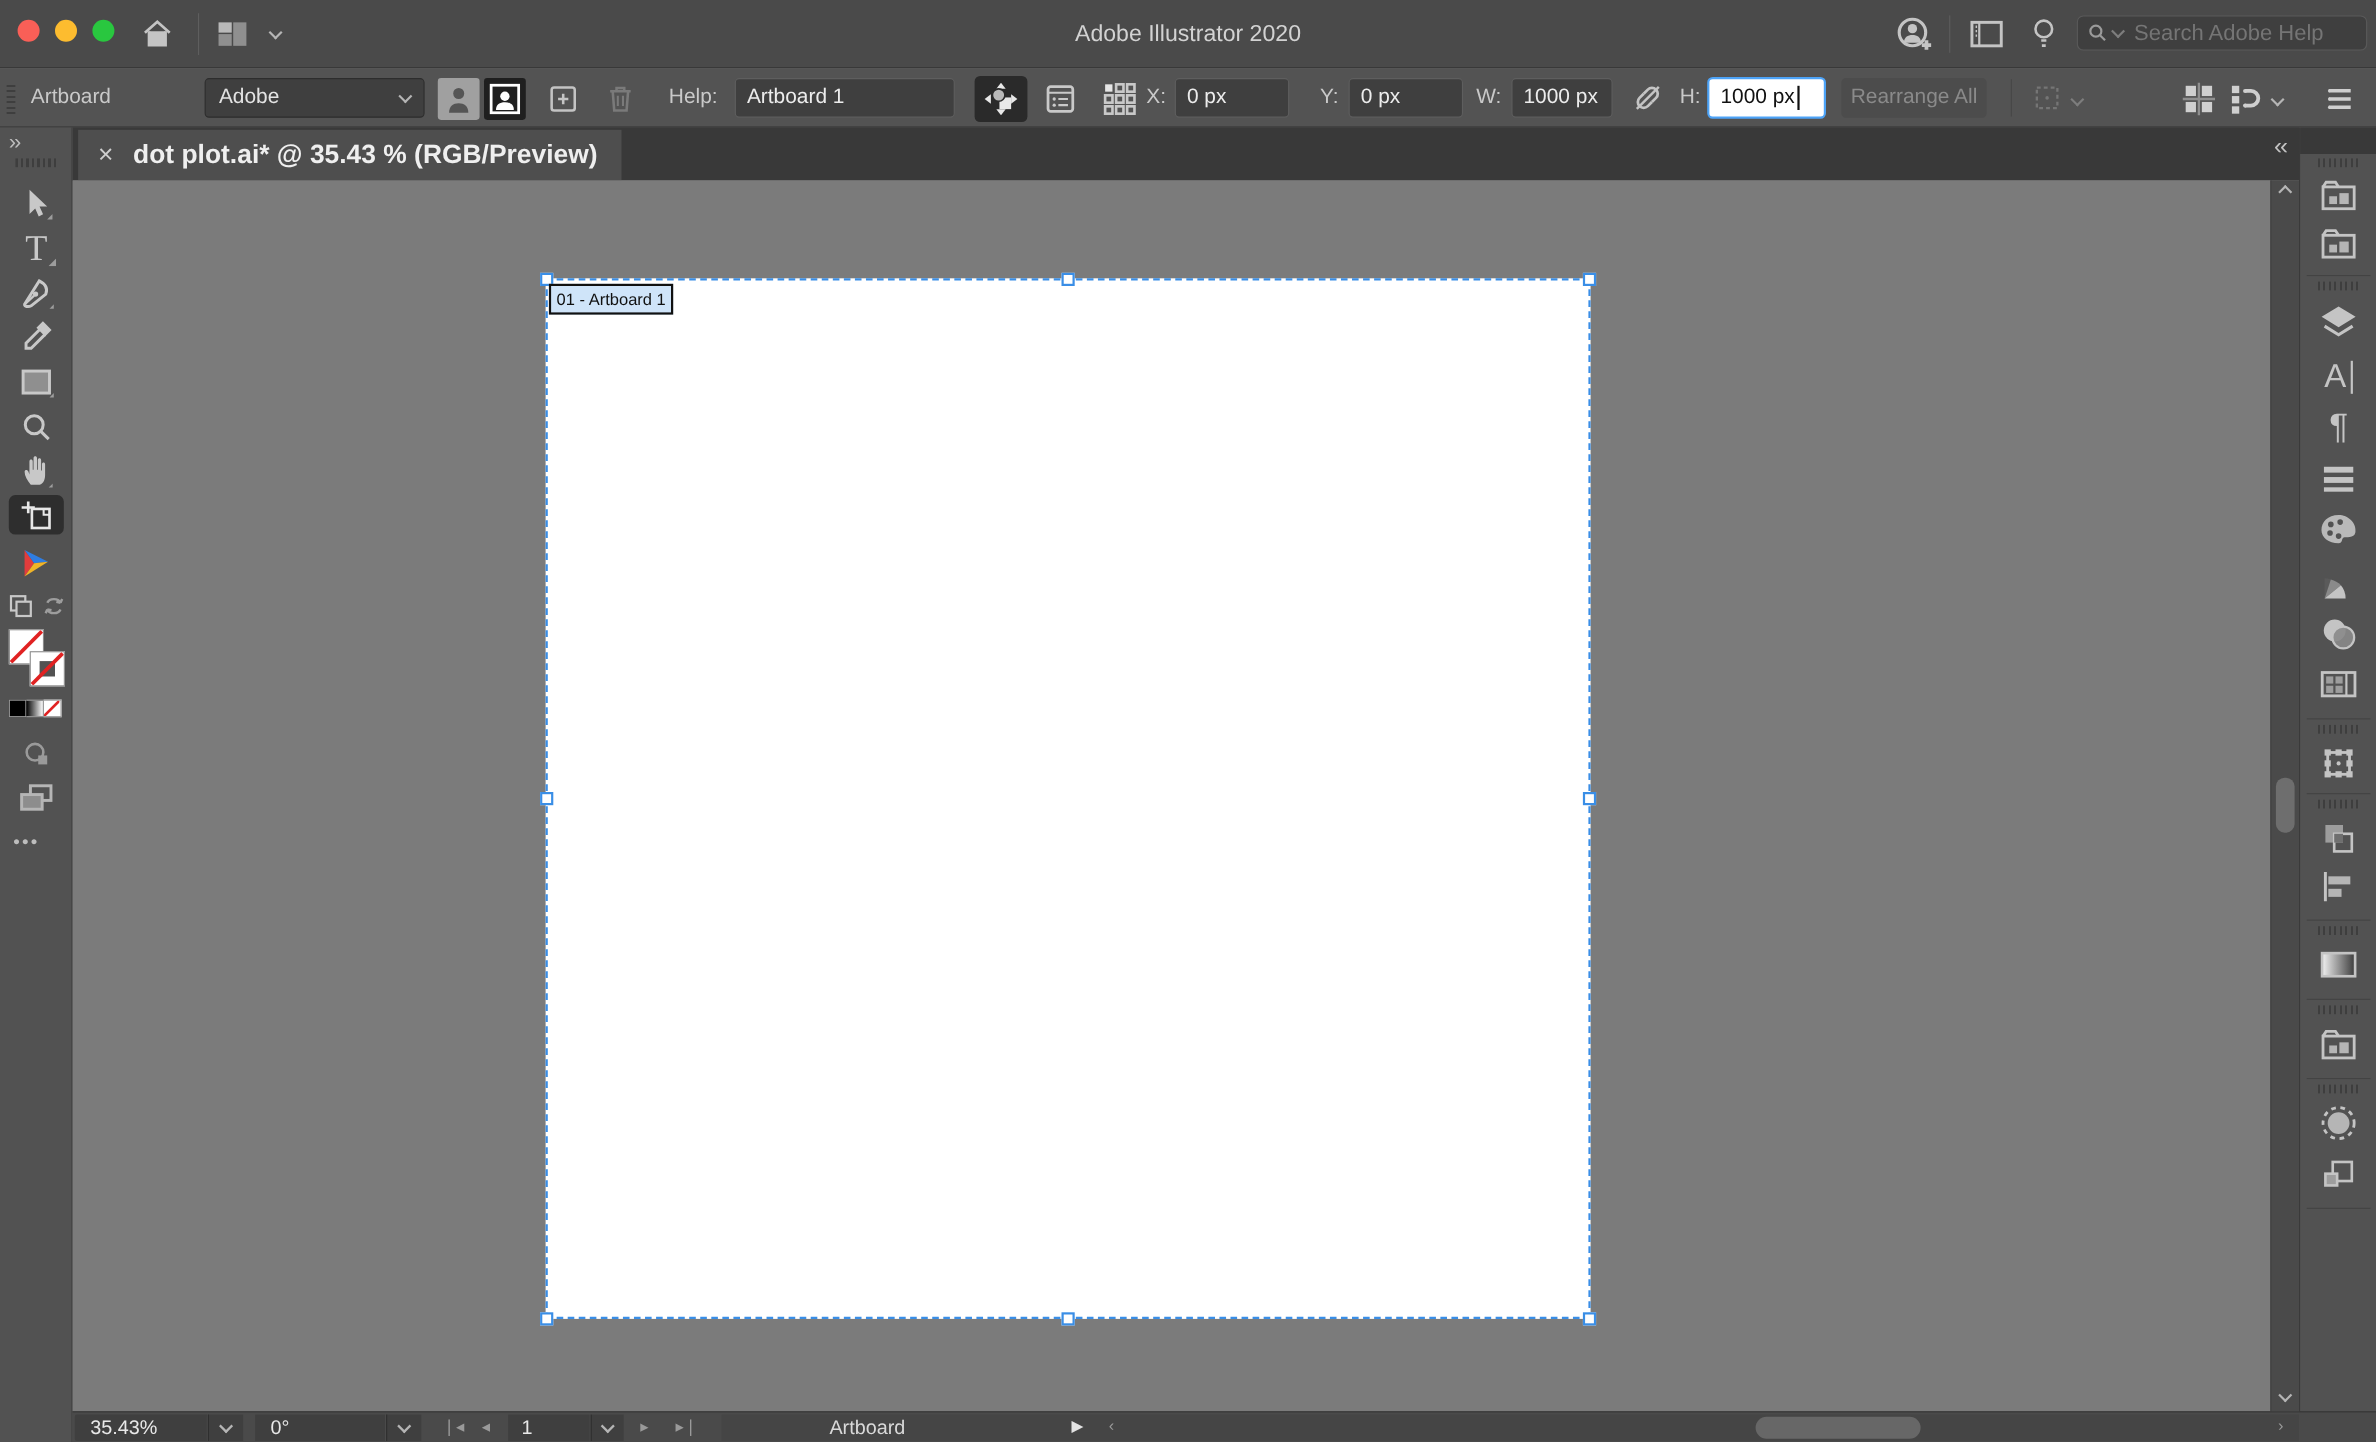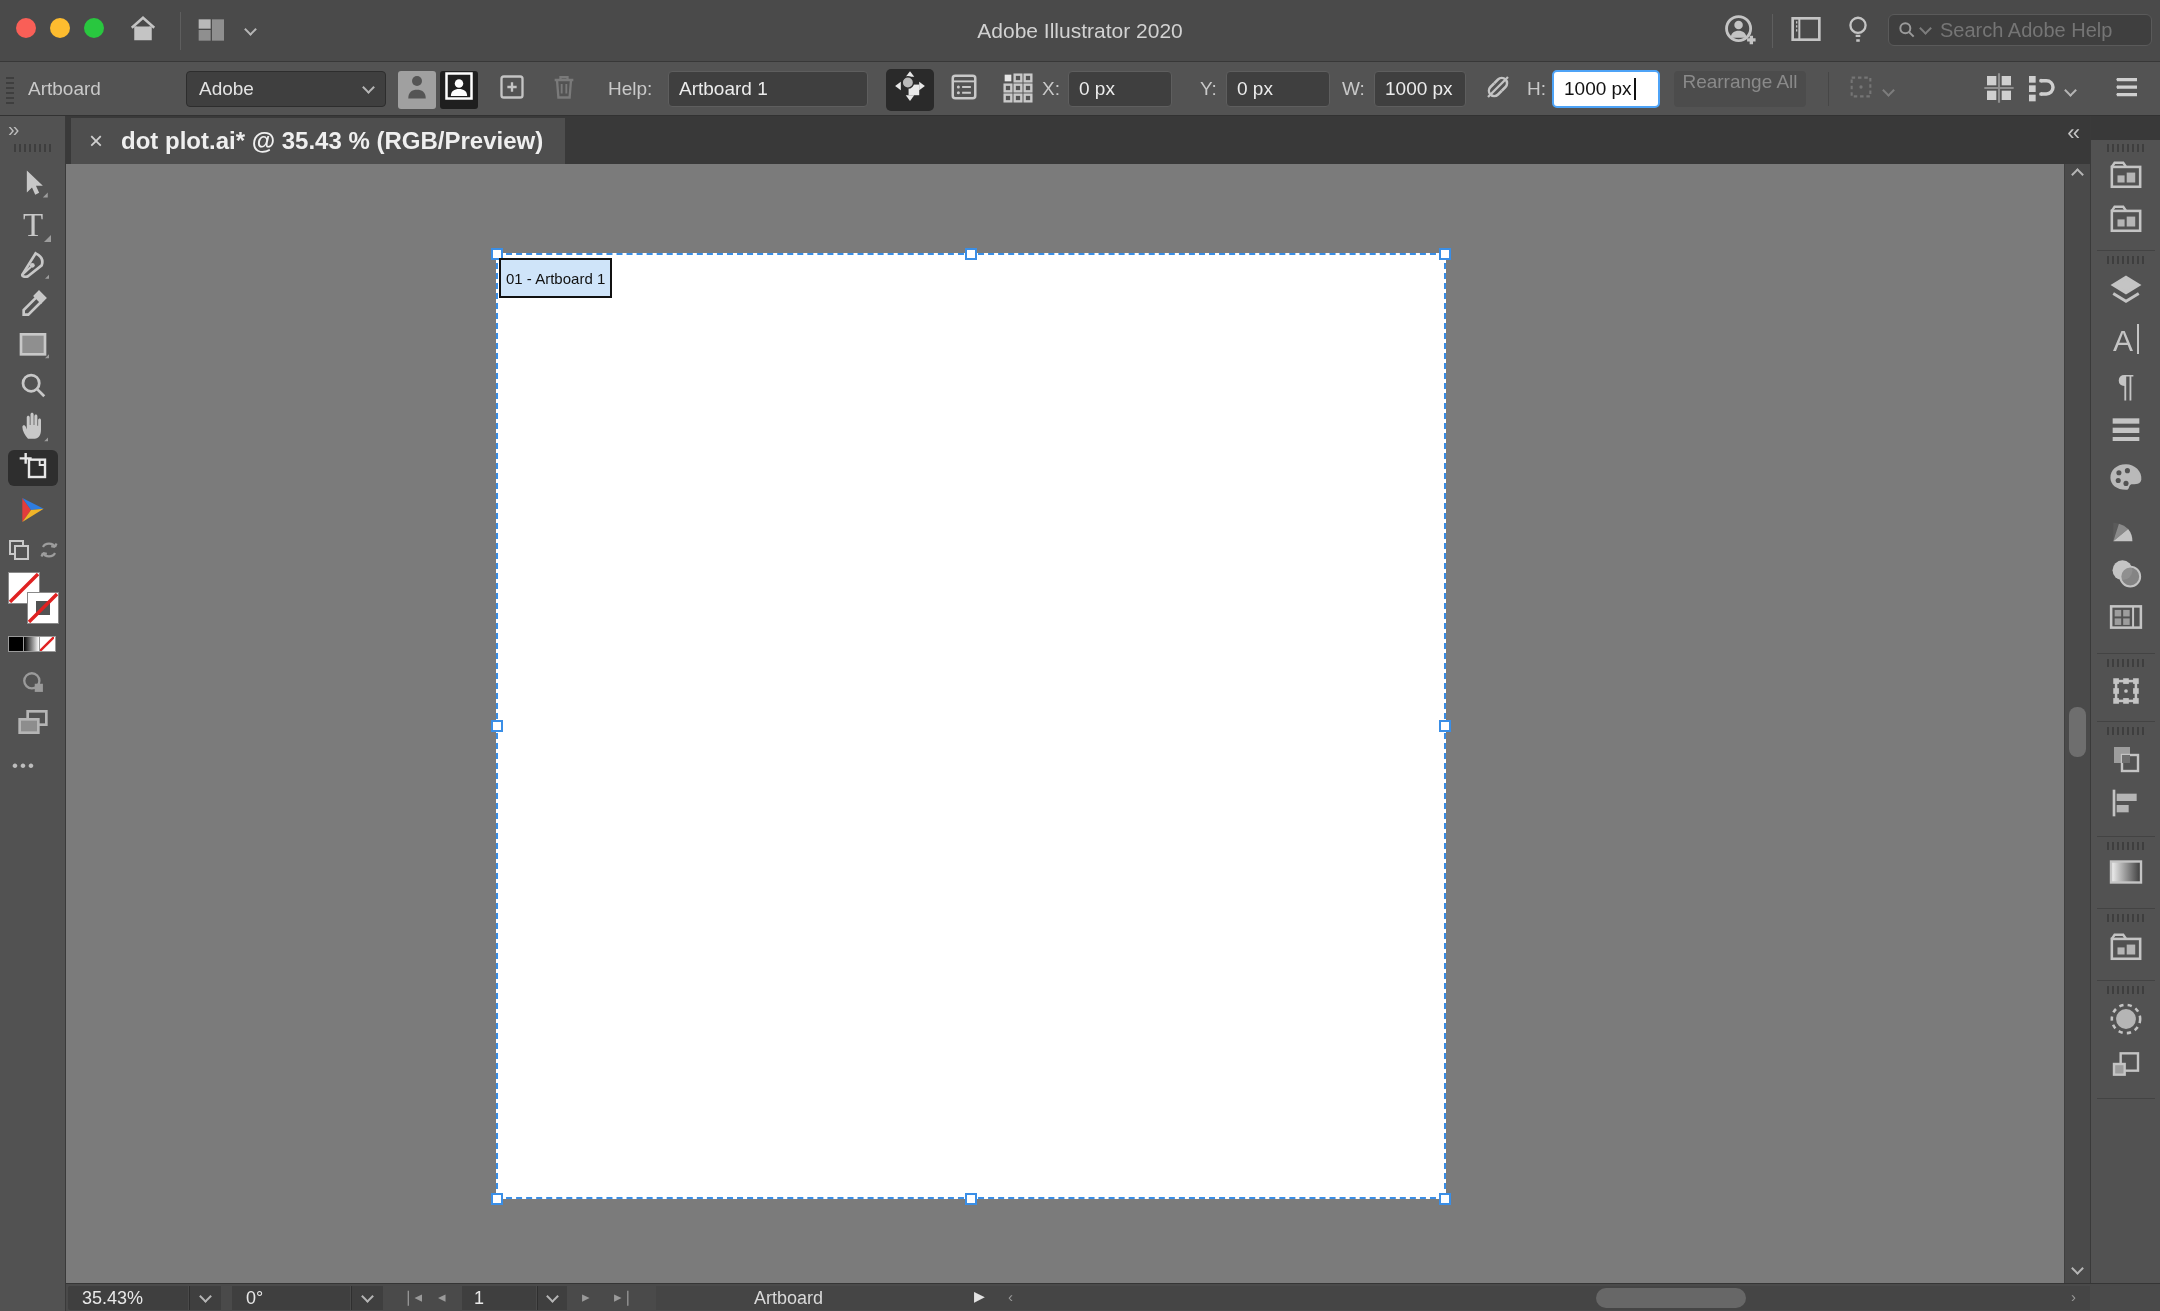--- a/index.html
+++ b/index.html
@@ -18,21 +18,21 @@
   
   .light{width:20px;height:20px;border-radius:50%;}
   .lbl{color:#c9c9c9;font-size:19px;line-height:54px;}
   .inp{background:#3f3f3f;border:1px solid #5e5e5e;border-radius:4px;color:#ececec;font-size:19px;padding:0 10px;height:36px;outline:none;}
   .select{background:#3f3f3f;border:1px solid #2d2d2d;border-radius:4px;color:#e3e3e3;font-size:19px;height:36px;display:flex;align-items:center;padding:0 12px;justify-content:space-between;}
   .chev{width:9px;height:9px;border-right:2px solid #b5b5b5;border-bottom:2px solid #b5b5b5;transform:rotate(45deg);display:inline-block;}
   .chev.dim{border-color:#7d7d7d;}
   .sepv{width:1px;background:#636363;}
   .dotsh{height:8px;background:repeating-linear-gradient(90deg,#3e3e3e 0 2px,transparent 2px 5px);}
   .dotsv{width:8px;background:repeating-linear-gradient(0deg,#3e3e3e 0 2px,transparent 2px 5px);}
-  .icnbtn{display:flex;justify-content:center;}
+  .icnbtn{display:flex;align-items:center;justify-content:center;}
   .pline{left:6px;width:58px;height:1px;background:#434343;}
   .tab{position:absolute;left:5px;top:2px;height:46px;background:#4e4e4e;display:flex;align-items:center;padding:0 22px 0 18px;gap:18px;}
   .tabtitle{color:#efefef;font-weight:bold;font-size:24px;white-space:nowrap;}
   .closex{color:#cfcfcf;font-size:24px;line-height:20px;}
   .artboard{border:2px dashed #3a8ee6;background:#ffffff;}
   .handle{width:12px;height:12px;background:#ffffff;border:2px solid #3a8ee6;}
   .ablabel{background:#cfe4f9;border:2px solid #111;color:#111;font-size:15px;display:flex;align-items:center;padding:0 5px;white-space:nowrap;}
   .sbbox{background:#3f3f3f;height:24px;display:flex;align-items:center;color:#e8e8e8;font-size:18px;}
   .navtri{color:#9a9a9a;font-size:15px;}
   .thumbv{background:#6e6e6e;border-radius:8px;}
@@ -349,21 +349,21 @@
     <div class="abs artboard" style="left:430px;top:89px;width:950px;height:946px;"></div>
 
     <div class="abs handle" style="left:425px;top:84px;"></div>
     <div class="abs handle" style="left:899px;top:84px;"></div>
     <div class="abs handle" style="left:1373px;top:84px;"></div>
     <div class="abs handle" style="left:425px;top:556px;"></div>
     <div class="abs handle" style="left:1373px;top:556px;"></div>
     <div class="abs handle" style="left:425px;top:1029px;"></div>
     <div class="abs handle" style="left:899px;top:1029px;"></div>
     <div class="abs handle" style="left:1373px;top:1029px;"></div>
-    <div class="abs ablabel" style="left:433px;top:94px;height:40px;">
+    <div class="abs ablabel" style="left:433px;top:94px;height:28px;">
       <span>01 - Artboard 1</span>
     </div>
   </div>
 
   <div class="abs vscroll">
     <span class="abs chev" style="left:8px;top:6px;transform:rotate(-135deg);"></span>
     <div class="abs thumbv" style="left:4px;top:543px;width:17px;height:50px;"></div>
     <span class="abs chev" style="left:8px;bottom:10px;"></span>
   </div>
 

